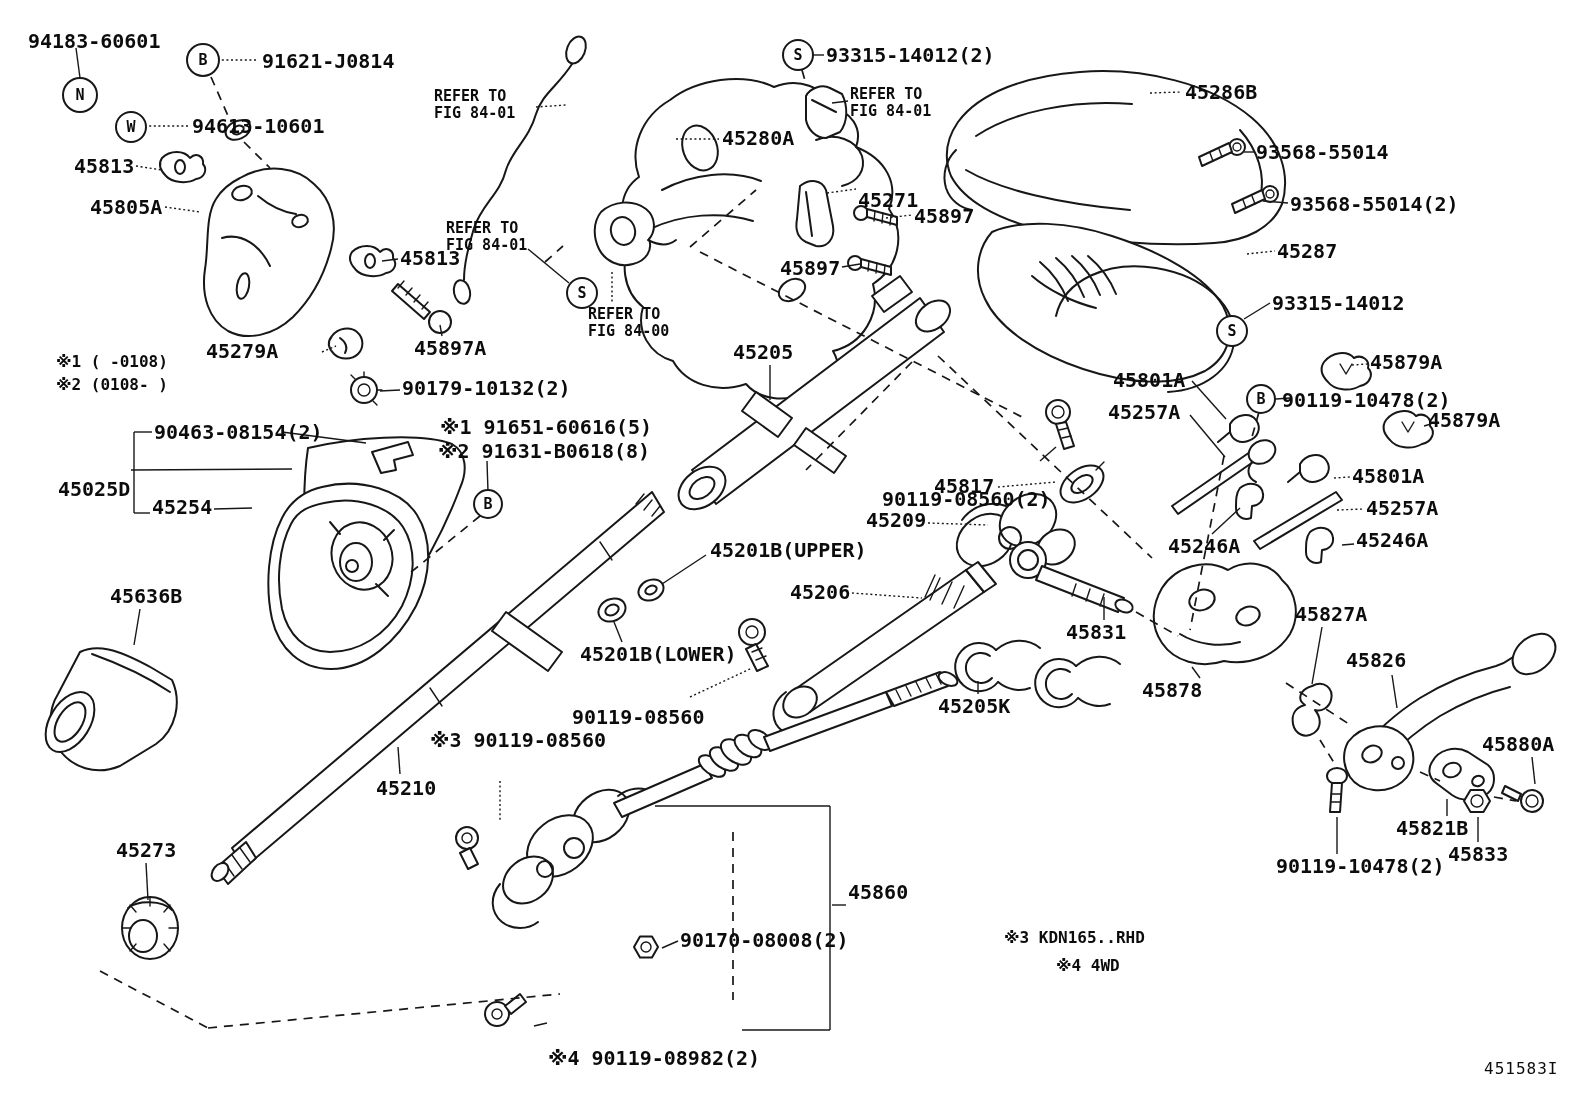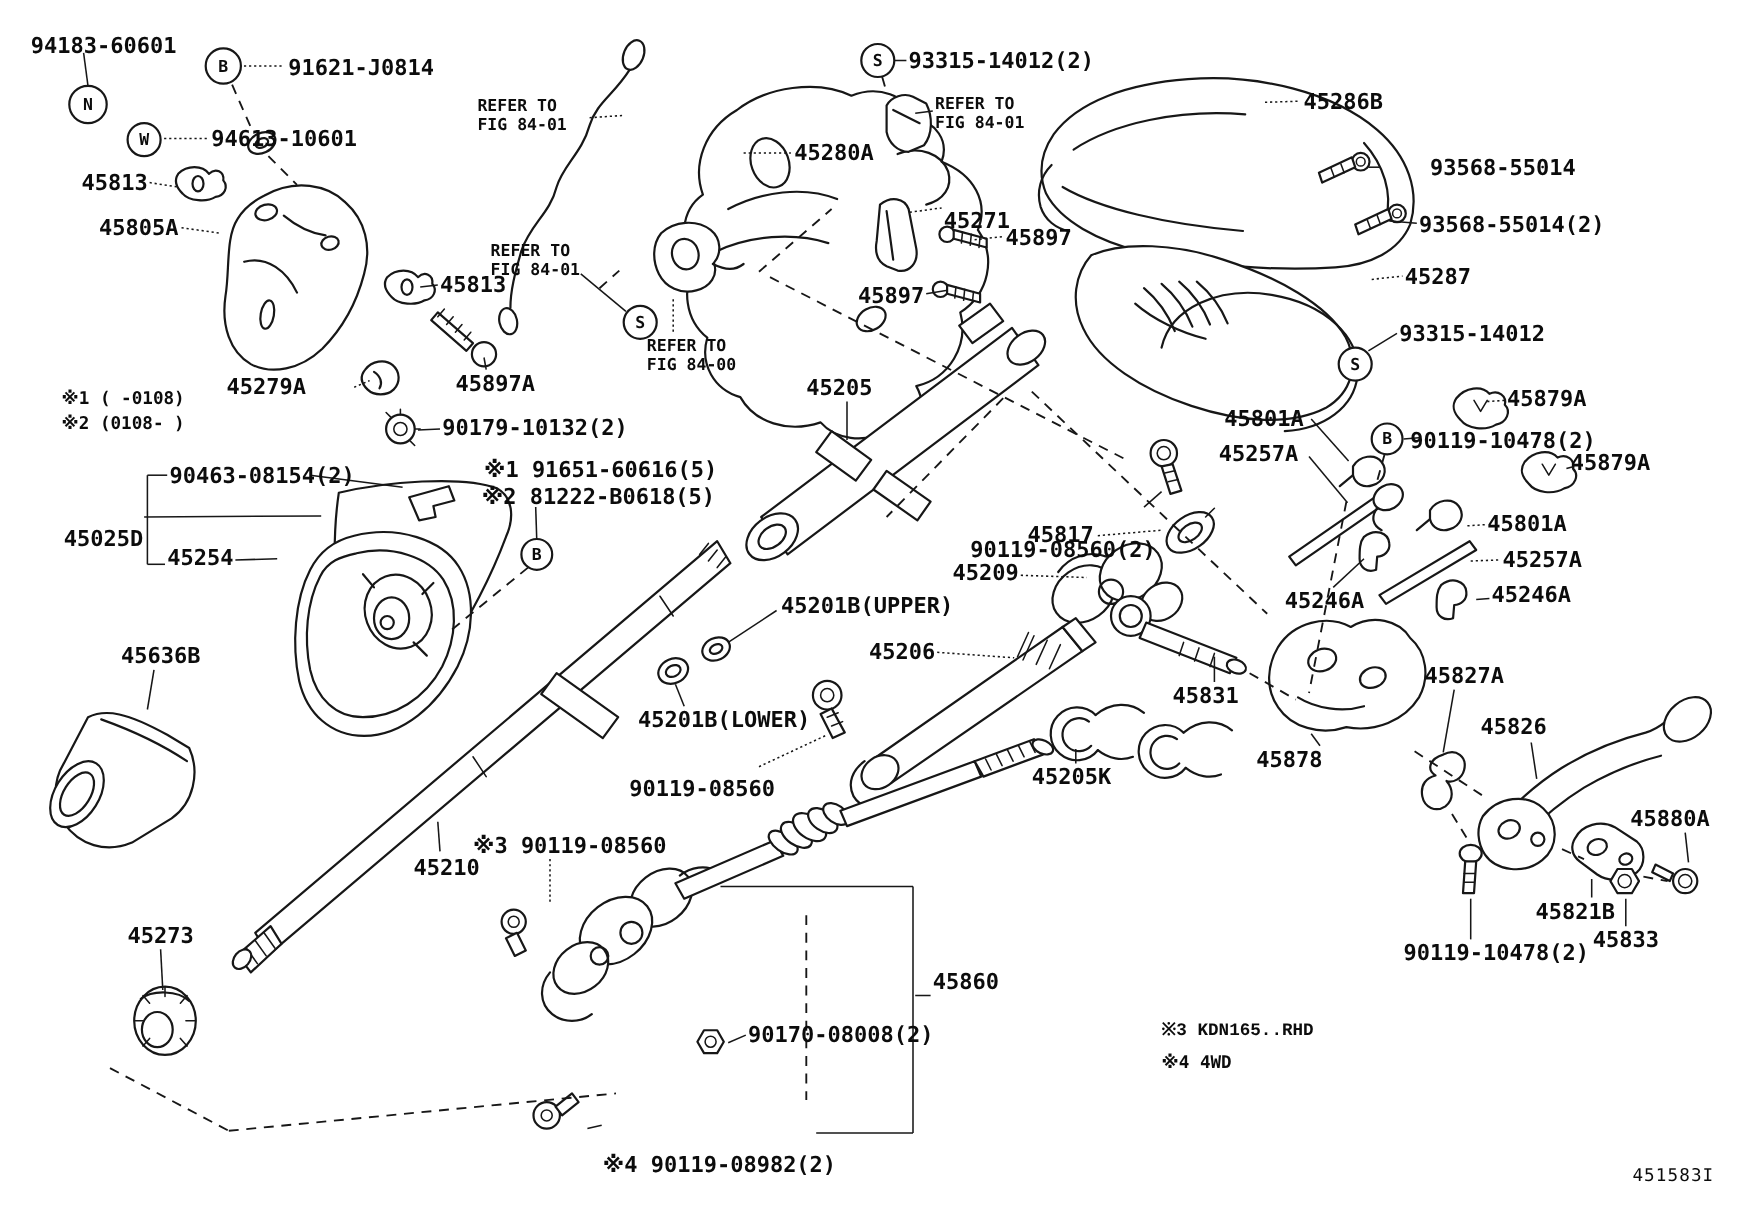--- a/index.html
+++ b/index.html
@@ -382,40 +382,40 @@
       <div class="lbl lg" style="left: 192px; top: 115px;">94613-10601</div>
       <div class="lbl lg" style="left: 74px; top: 155px;">45813</div>
       <div class="lbl lg" style="left: 90px; top: 196px;">45805A</div>
       <div class="lbl sm" style="left: 434px; top: 88px;">REFER TO
 FIG 84-01</div>
       <div class="lbl lg" style="left: 722px; top: 127px;">45280A</div>
       <div class="lbl lg" style="left: 826px; top: 44px;">93315-14012(2)</div>
       <div class="lbl sm" style="left: 850px; top: 86px;">REFER TO
 FIG 84-01</div>
       <div class="lbl lg" style="left: 1185px; top: 81px;">45286B</div>
-      <div class="lbl lg" style="left: 1256px; top: 141px; margin-left: 44px;">93568-55014</div>
+      <div class="lbl lg" style="left: 1256px; top: 141px;">93568-55014</div>
       <div class="lbl lg" style="left: 1290px; top: 193px;">93568-55014(2)</div>
       <div class="lbl lg" style="left: 858px; top: 177px; margin-top: 12px;">45271</div>
       <div class="lbl lg" style="left: 914px; top: 205px;">45897</div>
       <div class="lbl lg" style="left: 780px; top: 257px;">45897</div>
       <div class="lbl lg" style="left: 1277px; top: 240px;">45287</div>
       <div class="lbl lg" style="left: 1272px; top: 292px;">93315-14012</div>
       <div class="lbl lg" style="left: 400px; top: 247px;">45813</div>
       <div class="lbl sm" style="left: 446px; top: 220px;">REFER TO
 FIG 84-01</div>
       <div class="lbl sm" style="left: 588px; top: 306px;">REFER TO
 FIG 84-00</div>
       <div class="lbl lg" style="left: 206px; top: 340px;">45279A</div>
       <div class="lbl lg" style="left: 414px; top: 337px;">45897A</div>
       <div class="lbl lg" style="left: 402px; top: 377px;">90179-10132(2)</div>
       <div class="lbl md" style="left: 56px; top: 353px; text-align: center;">※1 (    -0108)</div>
       <div class="lbl md" style="left: 56px; top: 376px;">※2 (0108-    )</div>
       <div class="lbl lg" style="left: 154px; top: 421px;">90463-08154(2)</div>
       <div class="lbl lg" style="left: 440px; top: 416px;">※1 91651-60616(5)</div>
-      <div class="lbl lg" style="left: 438px; top: 440px;">※2 81222-B0618(5)</div>
+      <div class="lbl lg" style="left: 438px; top: 440px;">※2 91631-B0618(8)</div>
       <div class="lbl lg" style="left: 58px; top: 478px;">45025D</div>
       <div class="lbl lg" style="left: 152px; top: 496px;">45254</div>
       <div class="lbl lg" style="left: 733px; top: 341px;">45205</div>
       <div class="lbl lg" style="left: 110px; top: 585px;">45636B</div>
       <div class="lbl lg" style="left: 710px; top: 539px;">45201B(UPPER)</div>
       <div class="lbl lg" style="left: 580px; top: 643px;">45201B(LOWER)</div>
       <div class="lbl lg" style="left: 572px; top: 706px;">90119-08560</div>
       <div class="lbl lg" style="left: 790px; top: 581px;">45206</div>
       <div class="lbl lg" style="left: 866px; top: 509px;">45209</div>
       <div class="lbl lg" style="left: 934px; top: 475px;">45817</div>
@@ -429,29 +429,29 @@
       <div class="lbl lg" style="left: 1366px; top: 497px;">45257A</div>
       <div class="lbl lg" style="left: 1168px; top: 535px;">45246A</div>
       <div class="lbl lg" style="left: 1356px; top: 529px;">45246A</div>
       <div class="lbl lg" style="left: 1066px; top: 621px;">45831</div>
       <div class="lbl lg" style="left: 1295px; top: 603px;">45827A</div>
       <div class="lbl lg" style="left: 1346px; top: 649px;">45826</div>
       <div class="lbl lg" style="left: 1142px; top: 679px;">45878</div>
       <div class="lbl lg" style="left: 938px; top: 695px;">45205K</div>
       <div class="lbl lg" style="left: 1482px; top: 733px;">45880A</div>
       <div class="lbl lg" style="left: 376px; top: 777px;">45210</div>
-      <div class="lbl lg" style="left: 430px; top: 757px; text-align: center;">※3 90119-08560</div>
+      <div class="lbl lg" style="left: 430px; top: 729px; text-align: center;">※3 90119-08560</div>
       <div class="lbl lg" style="left: 116px; top: 839px;">45273</div>
       <div class="lbl lg" style="left: 848px; top: 881px;">45860</div>
       <div class="lbl lg" style="left: 680px; top: 929px;">90170-08008(2)</div>
       <div class="lbl lg" style="left: 548px; top: 1011px; margin-top: 36px;">※4 90119-08982(2)</div>
       <div class="lbl lg" style="left: 1396px; top: 817px;">45821B</div>
       <div class="lbl lg" style="left: 1448px; top: 843px;">45833</div>
       <div class="lbl lg" style="left: 1276px; top: 855px;">90119-10478(2)</div>
-      <div class="lbl md" style="left: 1056px; top: 929px; font-family: Liberation Mono, monospace;">※3  KDN165..RHD</div>
+      <div class="lbl md" style="left: 1004px; top: 929px;">※3  KDN165..RHD</div>
       <div class="lbl md" style="left: 1056px; top: 957px;">※4  4WD</div>
       <div class="lbl ft" style="left: 1484px; top: 1060px;">451583I</div>
     </div>
   <div id="callouts">
       <div class="circ" style="left: 80px; top: 95px; width: 32px; height: 32px;">N</div>
       <div class="circ" style="left: 203px; top: 60px; width: 30px; height: 30px;">B</div>
       <div class="circ" style="left: 131px; top: 127px; width: 28px; height: 28px;">W</div>
       <div class="circ" style="left: 798px; top: 55px; width: 28px; height: 28px;">S</div>
       <div class="circ" style="left: 582px; top: 293px; width: 28px; height: 28px;">S</div>
       <div class="circ" style="left: 1232px; top: 331px; width: 28px; height: 28px;">S</div>

